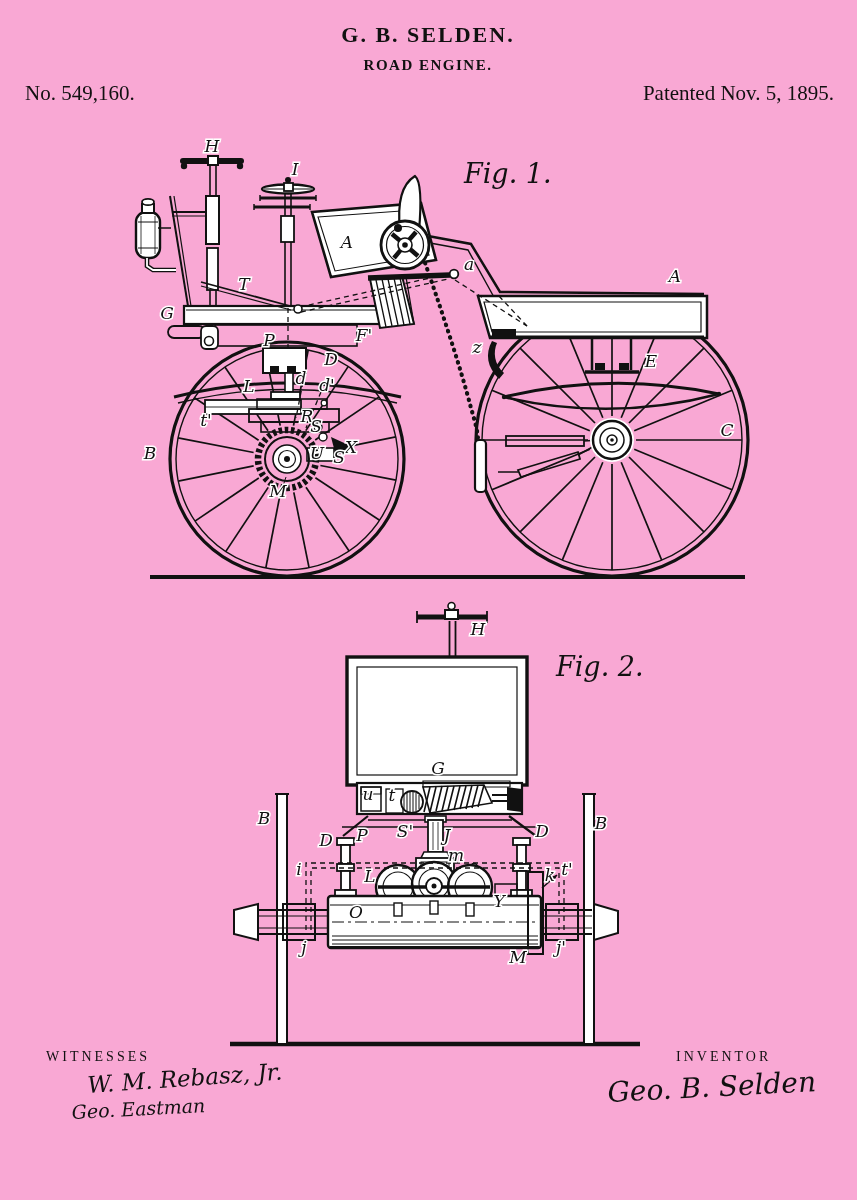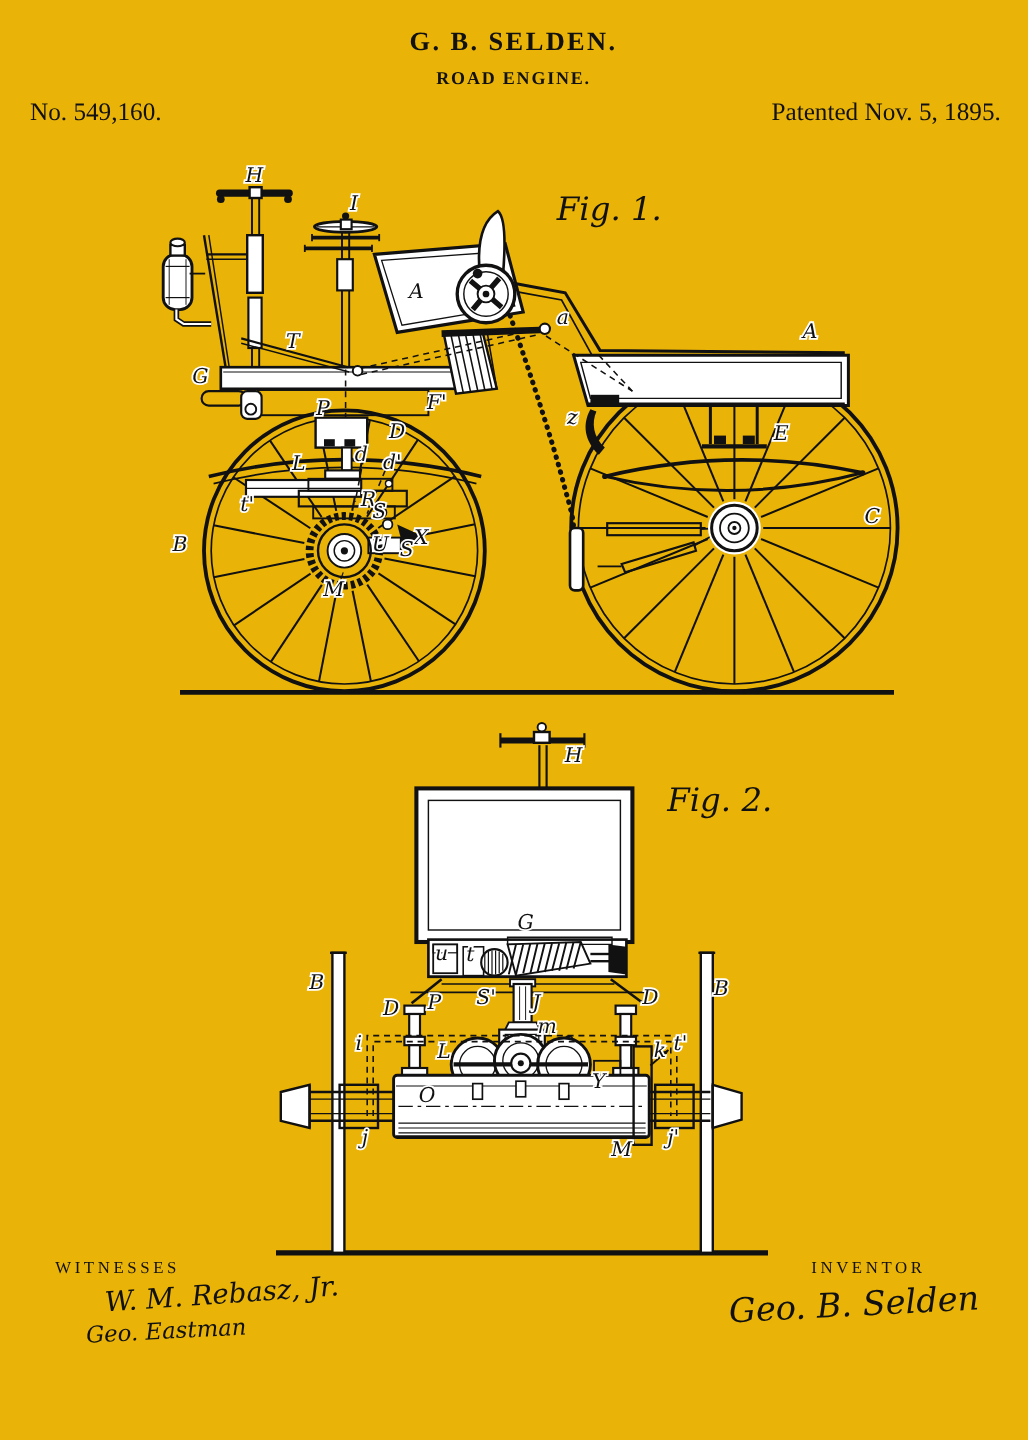--- a/index.html
+++ b/index.html
@@ -1,16 +1,16 @@
 <!DOCTYPE html>
 <html><head>
 <meta charset="utf-8">
 <style>
   html,body{margin:0;padding:0;background:#ffffff;}
-  .sheet{position:relative;width:857px;height:1200px;background:#eab308;overflow:hidden;
+  .sheet{position:relative;width:857px;height:1200px;background:#f9a8d4;overflow:hidden;
          font-family:"Liberation Serif", serif;}
   svg text{fill:#111;}
   .t-name{font:bold 22px "Liberation Serif",serif;letter-spacing:2px;text-anchor:middle;}
   .t-title{font:bold 15px "Liberation Serif",serif;letter-spacing:1.5px;text-anchor:middle;}
   .t-num{font:21px "Liberation Serif",serif;}
   .t-date{font:21px "Liberation Serif",serif;text-anchor:end;}
   .figcap{font:italic 27px "DejaVu Serif",serif;}
   .plabel{font:italic 17px "DejaVu Serif",serif;text-anchor:middle;paint-order:stroke;stroke:#fff;stroke-width:3px;}
   .handcap{font:14px "Liberation Serif",serif;letter-spacing:3px;}
   .sig{font:italic 23px "DejaVu Serif",serif;}

